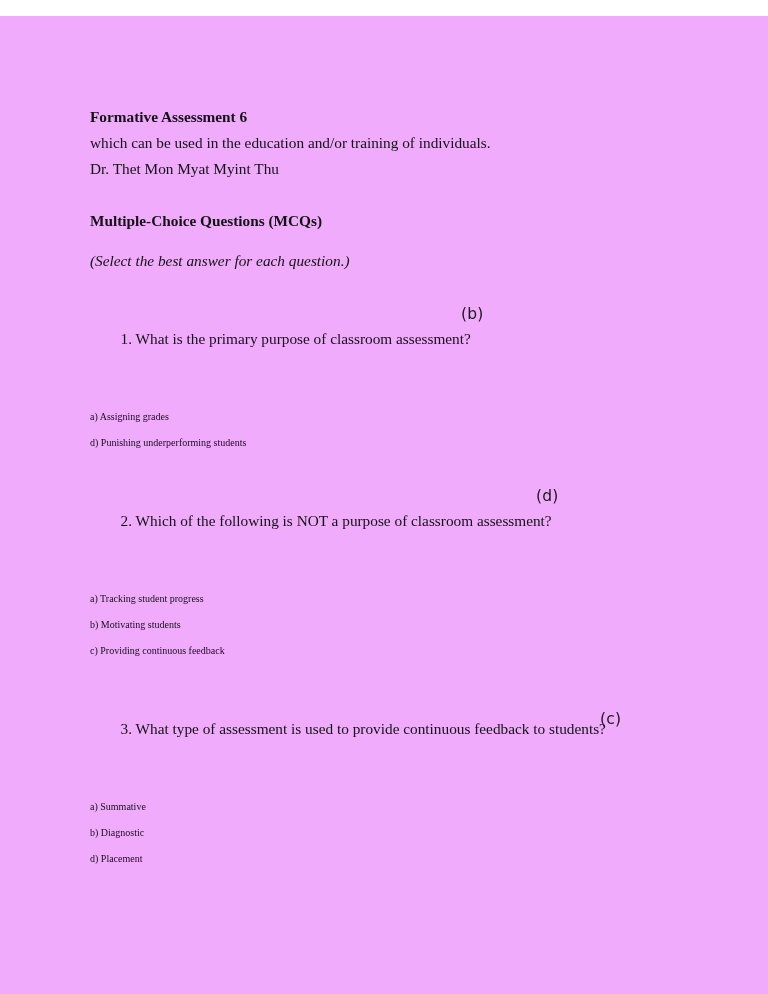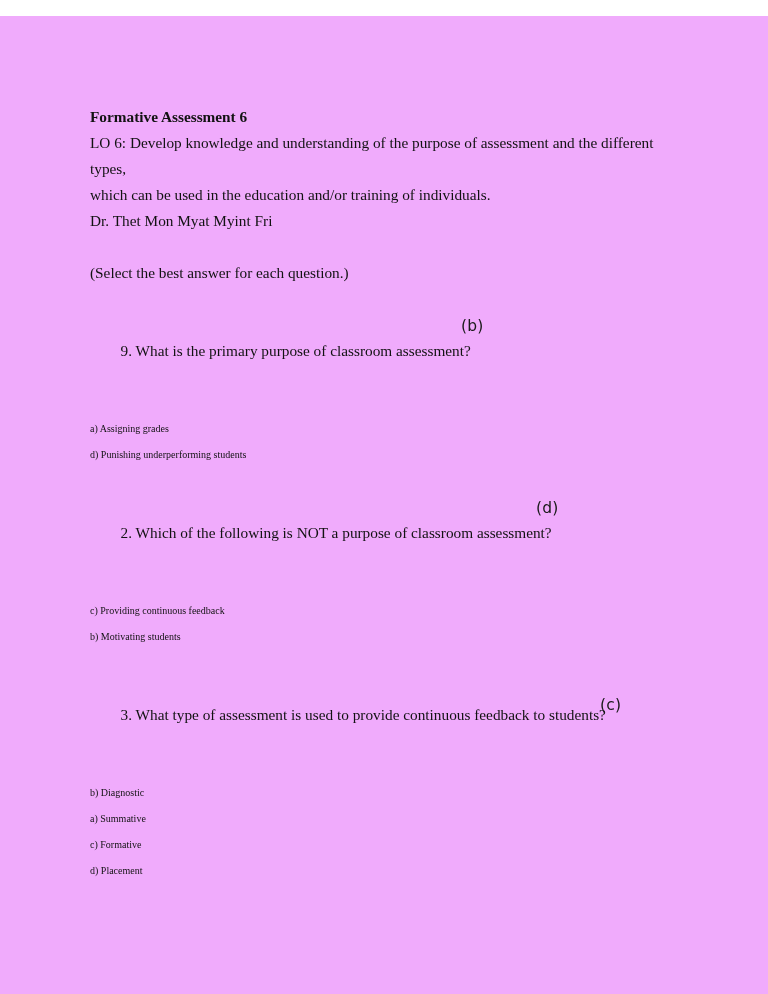--- a/index.html
+++ b/index.html
@@ -37,20 +37,22 @@
     line-height: 26px;
     color: #121212;
     white-space: pre-wrap;
   }
 
   .line.bold {
     font-weight: bold;
   }
 
   .line.italic {
+    font-style: italic;
+    margin-top: 14px;
   }
 
   .spacer {
     height: 26px;
   }
 
   
   .q-block {
     position: relative;
   }
@@ -81,60 +83,60 @@
   }
 </style>
 </head>
 <body>
 
 <div class="page">
   <div class="doc-body">
 
     <div class="line bold">Formative Assessment 6</div>
 
-    <div class="line">LO 6: Develop knowledge and understanding of the purpose of assessment and the different types,</div>
 
     <div class="line">which can be used in the education and/or training of individuals.</div>
 
-    <div class="line">Dr. Thet Mon Myat Myint Fri</div>
+    <div class="line">Dr. Thet Mon Myat Myint Thu</div>
 
     <div class="spacer"></div>
 
+    <div class="line bold">Multiple-Choice Questions (MCQs)</div>
 
     <div class="line italic">(Select the best answer for each question.)</div>
 
     <div class="spacer"></div>
 
     <div class="q-block">
       <div class="q-line">
-        <span>9. What is the primary purpose of classroom assessment?</span>
+        <span>1. What is the primary purpose of classroom assessment?</span>
         <span class="answer" style="left:371px; top:1px;">(b)</span>
       </div>
       <div class="opt-line">a) Assigning grades</div>
       <div class="opt-line">d) Punishing underperforming students</div>
     </div>
 
     <div class="spacer"></div>
 
     <div class="q-block">
       <div class="q-line">
         <span>2. Which of the following is NOT a purpose of classroom assessment?</span>
         <span class="answer" style="left:446px; top:1px;">(d)</span>
       </div>
+      <div class="opt-line">a) Tracking student progress</div>
+      <div class="opt-line">b) Motivating students</div>
       <div class="opt-line">c) Providing continuous feedback</div>
-      <div class="opt-line">b) Motivating students</div>
     </div>
 
     <div class="spacer"></div>
 
     <div class="q-block">
       <div class="q-line">
         <span>3. What type of assessment is used to provide continuous feedback to students?</span>
         <span class="answer" style="left:510px; top:16px;">(c)</span>
       </div>
+      <div class="opt-line">a) Summative</div>
       <div class="opt-line">b) Diagnostic</div>
-      <div class="opt-line">a) Summative</div>
-      <div class="opt-line">c) Formative</div>
       <div class="opt-line">d) Placement</div>
     </div>
 
   </div>
 </div>
 
 </body></html>

